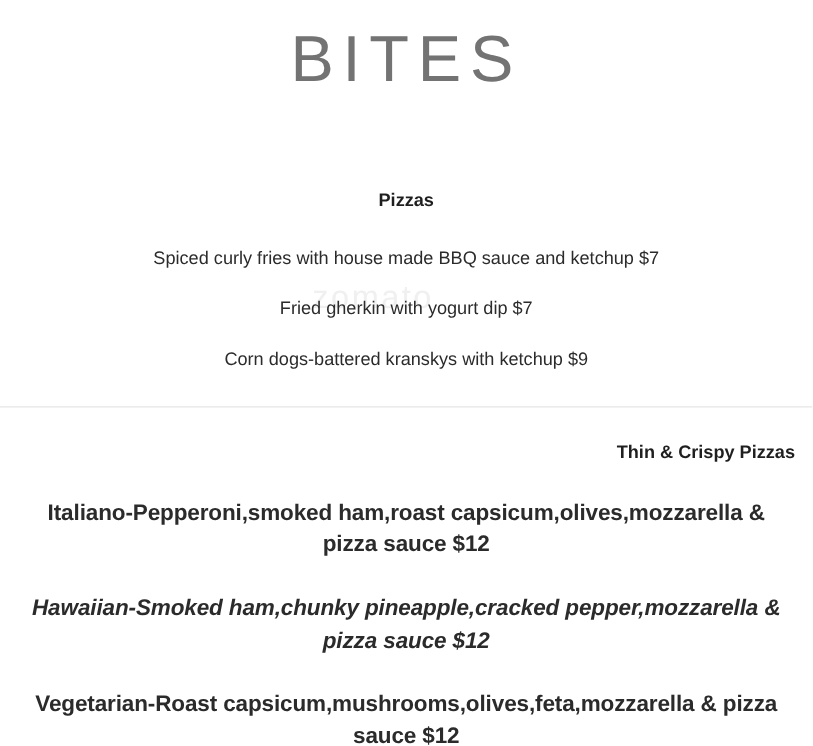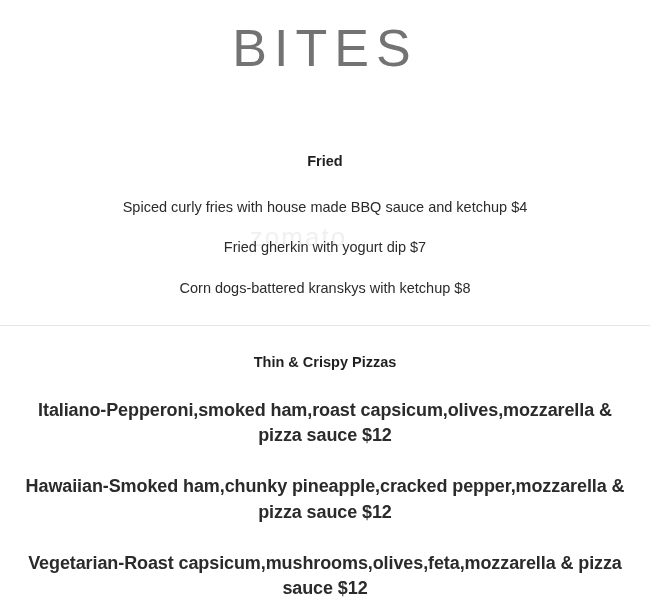--- a/index.html
+++ b/index.html
@@ -54,38 +54,38 @@
   }
   .section-heading {
     text-align: center;
     font-size: 14.5px;
     font-weight: bold;
     color: #1f1f1f;
     margin: 0;
     padding: 0;
   }
   .section-1 .section-heading { margin-top: 76px; }
-  .section-2 .section-heading { margin-top: 28px; }
+  .section-2 .section-heading { margin-top: 28px; text-align: right; }
 
   .item {
     text-align: center;
     font-size: 14.5px;
     color: #2b2b2b;
     margin: 0;
     line-height: 1.4;
   }
   .item-plain { font-weight: normal; }
   .item-bold  { font-weight: bold; font-size: 18px; letter-spacing: -0.1px; }
 
   .sec1-item-1 { margin-top: 28px; }
   .sec1-item-2 { margin-top: 20px; }
   .sec1-item-3 { margin-top: 20px; }
 
   .sec2-item-1 { margin-top: 28px; }
-  .sec2-item-2 { margin-top: 26px; }
+  .sec2-item-2 { margin-top: 26px; font-style: italic; }
   .sec2-item-3 { margin-top: 26px; }
 
   .divider {
     border: none;
     border-top: 1px solid #e6e6e6;
     margin: 0;
     height: 0;
   }
   .div-1 { margin-top: 27px; }
   .div-2 { margin-top: 27px; }
@@ -97,24 +97,24 @@
 
 <div class="page">
 
   <div class="watermark">zomato</div>
 
   <div class="content">
 
     <h1 class="menu-title">BITES</h1>
 
     <div class="section section-1">
-      <div class="section-heading">Fried</div>
-      <div class="item item-plain sec1-item-1">Spiced curly fries with house made BBQ sauce and ketchup $4</div>
+      <div class="section-heading">Pizzas</div>
+      <div class="item item-plain sec1-item-1">Spiced curly fries with house made BBQ sauce and ketchup $7</div>
       <div class="item item-plain sec1-item-2">Fried gherkin with yogurt dip $7</div>
-      <div class="item item-plain sec1-item-3">Corn dogs-battered kranskys with ketchup $8</div>
+      <div class="item item-plain sec1-item-3">Corn dogs-battered kranskys with ketchup $9</div>
     </div>
 
     <hr class="divider div-1">
 
     <div class="section section-2">
       <div class="section-heading">Thin &amp; Crispy Pizzas</div>
       <div class="item item-bold sec2-item-1">Italiano-Pepperoni,smoked ham,roast capsicum,olives,mozzarella &amp; pizza sauce $12</div>
       <div class="item item-bold sec2-item-2">Hawaiian-Smoked ham,chunky pineapple,cracked pepper,mozzarella &amp; pizza sauce $12</div>
       <div class="item item-bold sec2-item-3">Vegetarian-Roast capsicum,mushrooms,olives,feta,mozzarella &amp; pizza sauce $12</div>
     </div>

